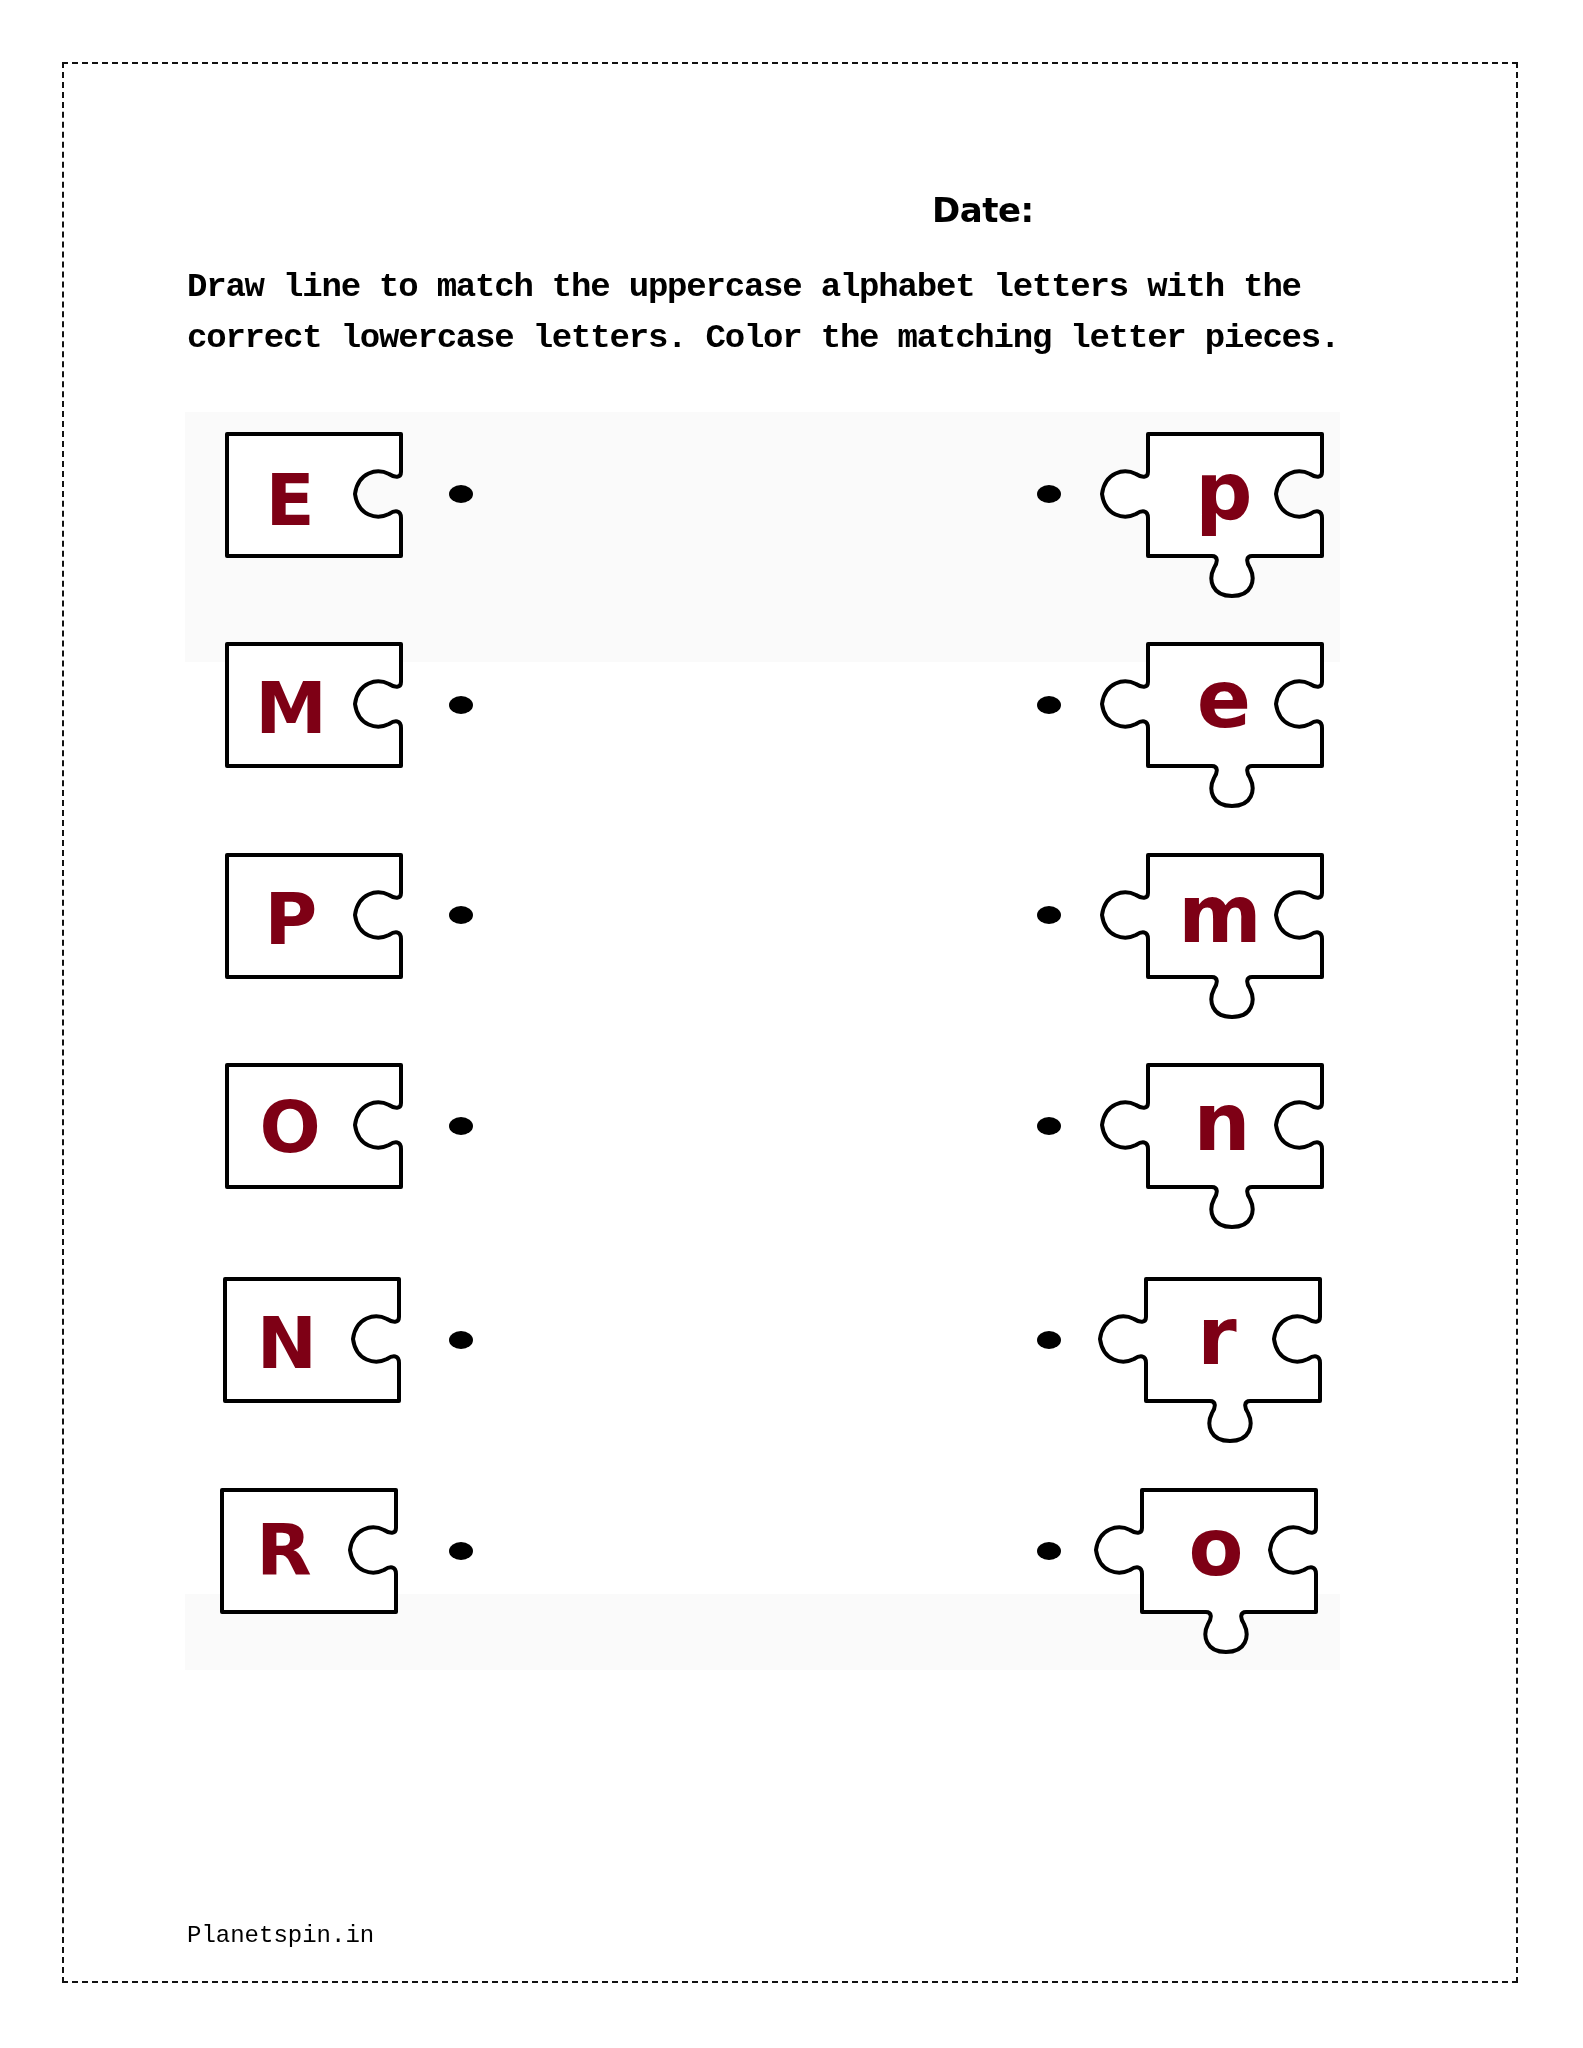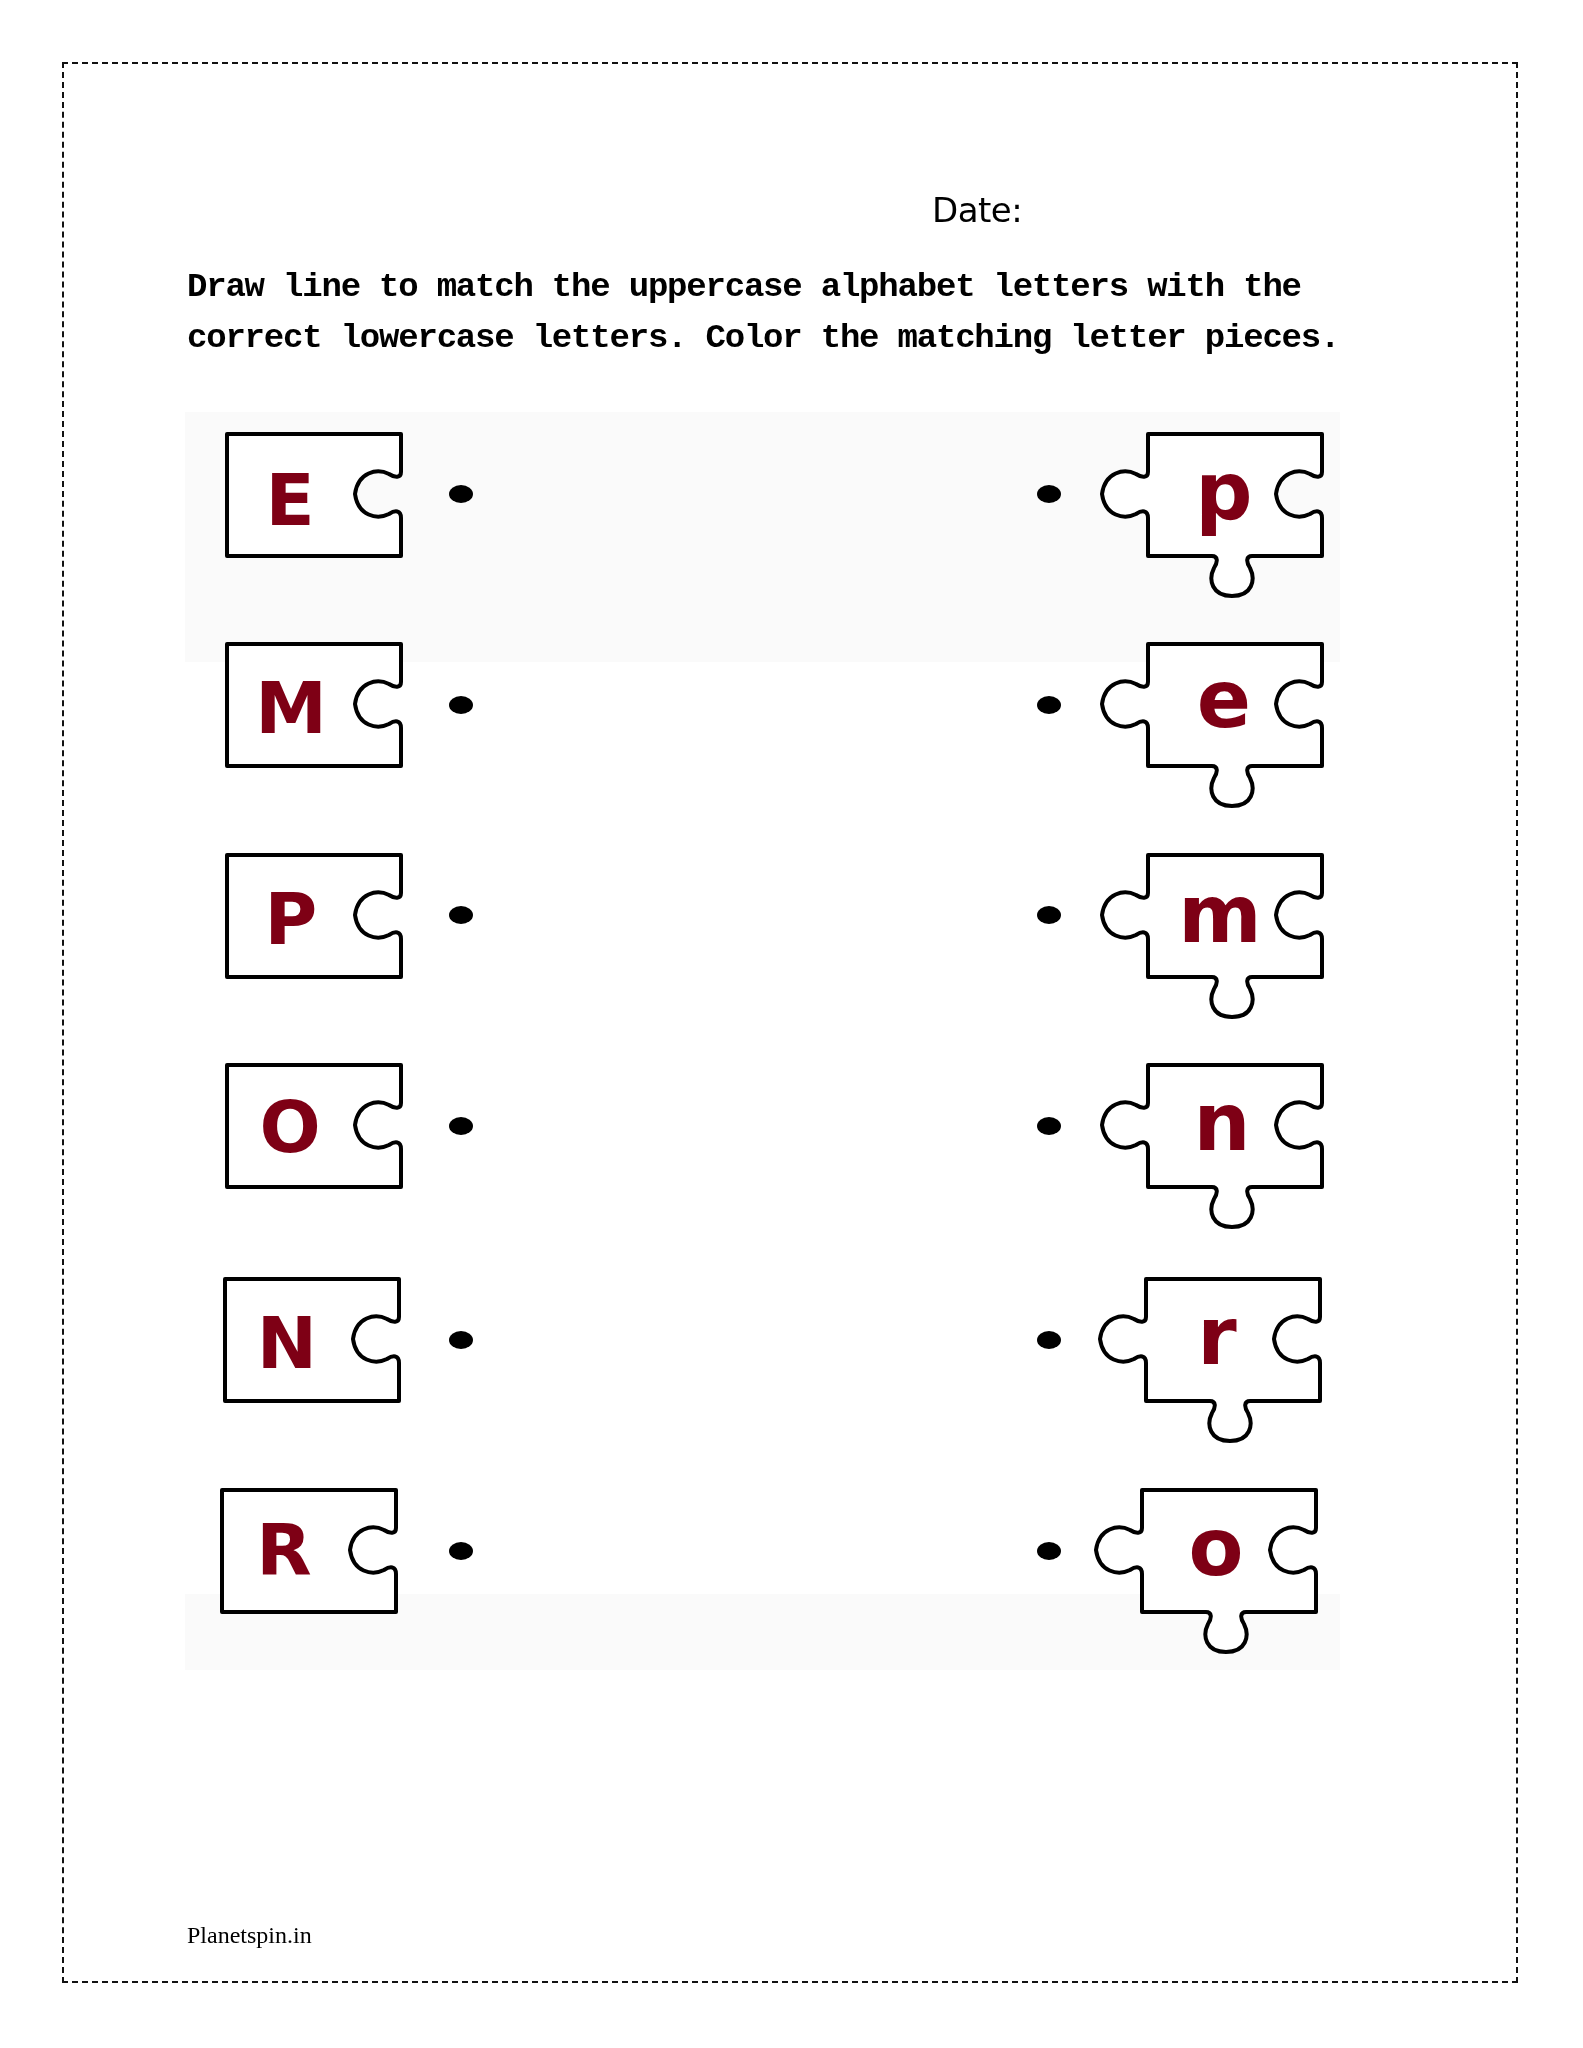--- a/index.html
+++ b/index.html
@@ -1,34 +1,34 @@
 <!DOCTYPE html>
 <html><head>
 <meta charset="utf-8">
 <style>
   html, body { margin: 0; padding: 0; background: #ffffff; }
   body { width: 1583px; height: 2048px; position: relative; overflow: hidden;
          font-family: "Liberation Sans", "DejaVu Sans", sans-serif; color: #000; }
   .page-border { position: absolute; left: 62px; top: 62px; width: 1456px; height: 1921px;
                  border: 2px dashed #111; box-sizing: border-box; }
-  .date-label { position: absolute; left: 932px; top: 190px; font-size: 34px; font-weight: normal;
+  .date-label { position: absolute; left: 932px; top: 190px; font-size: 34px; font-weight: bold;
                 font-family: "DejaVu Sans", sans-serif; letter-spacing: -0.5px; }
   .instructions { position: absolute; left: 187px; top: 262px; width: 1180px; font-size: 34px;
                   font-weight: bold; line-height: 51px; font-family: Liberation Mono, monospace;
                   letter-spacing: -1.2px; }
   .band { position: absolute; background: #fafafa; }
   .band-top { left: 185px; top: 412px; width: 1155px; height: 250px; }
   .band-bottom { left: 185px; top: 1594px; width: 1155px; height: 76px; }
   .piece { position: absolute; }
   .piece svg { display: block; overflow: visible; }
   .piece-letter { position: absolute; color: #7e0015; font-weight: bold;
                   font-family: "DejaVu Sans", sans-serif; line-height: 1; text-align: center; }
   .dot { position: absolute; width: 24px; height: 18px; border-radius: 50%; background: #000; }
   .footer { position: absolute; left: 187px; top: 1922px; font-size: 24px;
-            font-family: Liberation Serif, serif; }
+            font-family: Liberation Mono, monospace; }
 </style>
 </head>
 <body>
 
 <div class="page-border"></div>
 
 <div class="date-label">Date:</div>
 
 <div class="instructions">Draw line to match the uppercase alphabet letters with the correct lowercase letters. Color the matching letter pieces.</div>
 

